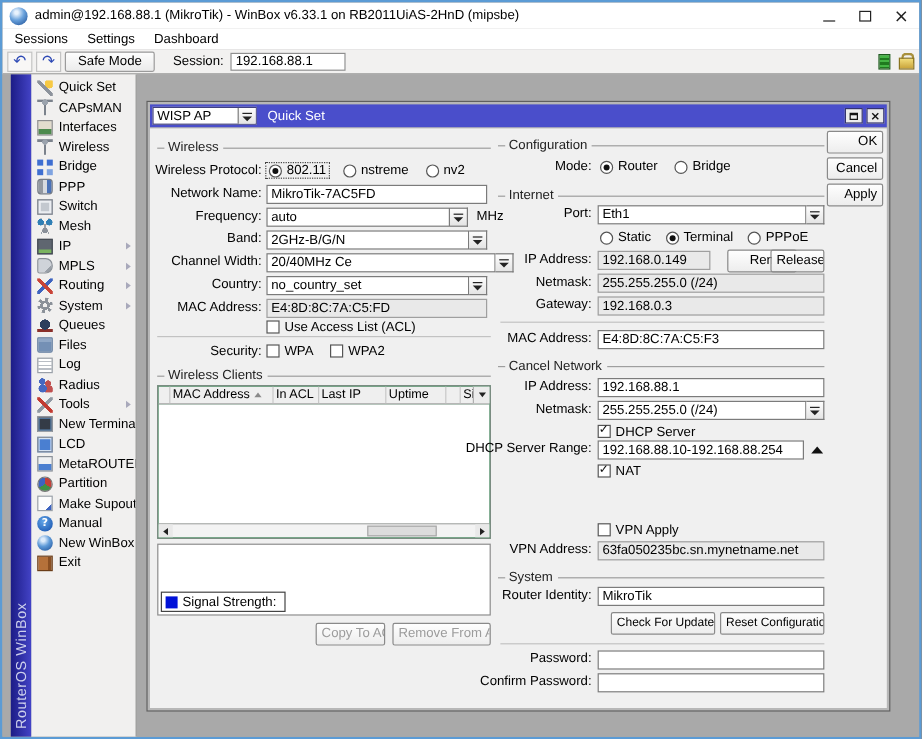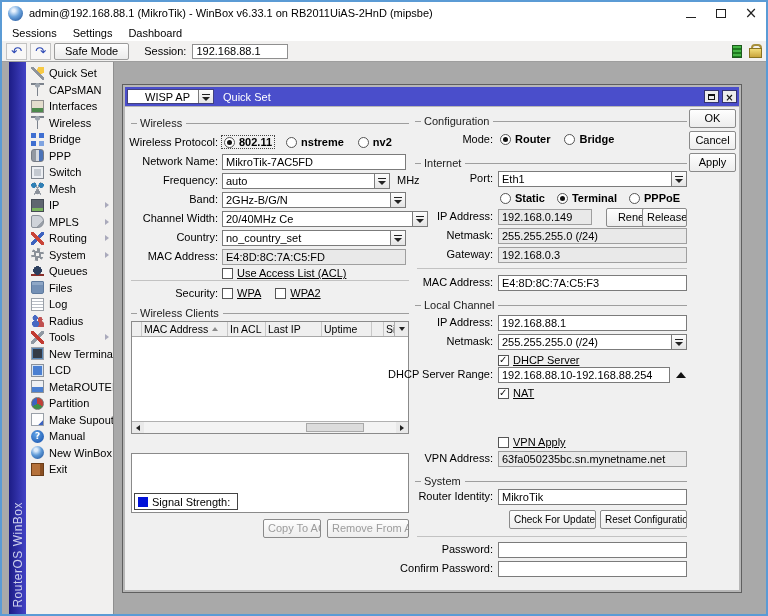--- a/index.html
+++ b/index.html
@@ -99,21 +99,21 @@
   .manual-help-icon{background:radial-gradient(circle at 40% 35%,#63a6e8,#2461b8 75%);border-radius:50%;position:relative;}
   .manual-help-icon::after{content:"?";position:absolute;inset:0;color:#fff;
     font:bold 9px/13px "DejaVu Sans",sans-serif;text-align:center;}
   .winbox-sphere-icon{background:radial-gradient(circle at 38% 30%,#dcebfb 0 12%,#5e9ad8 45%,#1d4f96 95%);border-radius:50%;}
   .exit-door-icon{background:linear-gradient(90deg,#b5713a 0 70%,#8a4f22 70%);border:1px solid #6b3d18;}
   
   .dlg{position:absolute;left:8px;top:22px;width:620px;height:509px;
     border:1px solid #5f5f5f;background:#b7b7b7;padding:2px;}
   .dlg-titlebar{height:19px;background:#4a4ecb;display:flex;align-items:center;padding:0 2px;}
   .combo{width:87px;height:15px;background:#fff;border:1px solid #41417e;display:flex;align-items:stretch;}
-  .combo-text{flex:1;padding:1px 0 0 17px;overflow:hidden;white-space:nowrap;}
+  .combo-text{flex:1;padding:1px 0 0 3px;overflow:hidden;white-space:nowrap;}
   .spinbtn{width:15px;flex:none;border-left:1px solid #7b7b7b;background:linear-gradient(#fdfdfd,#e4e4e4);position:relative;}
   .spinbtn::before{content:"";position:absolute;left:3px;right:3px;top:4px;border-top:1px solid #222;}
   .spinbtn::after{content:"";position:absolute;left:3px;top:7px;
     border-left:4px solid transparent;border-right:4px solid transparent;border-top:4px solid #222;}
   .dlg-title-text{color:#fff;margin-left:9px;}
   .dlg-controls{margin-left:auto;display:flex;}
   .dbtn{width:15px;height:13px;background:#ececec;border:1px solid #33336f;display:grid;place-items:center;margin-left:3px;}
   .dmax-glyph{width:7px;height:6px;border:1px solid #111;border-top-width:2px;}
   .dclose-glyph::after{content:"\00D7";font:bold 10px/1 "DejaVu Sans",sans-serif;color:#111;}
   .dlg-body{position:relative;background:#f0f0f0;height:483px;margin-top:1px;}
@@ -125,37 +125,37 @@
   .unit{position:absolute;height:16px;line-height:15px;white-space:nowrap;}
   .fld{position:absolute;height:16px;border:1px solid #7b7b7b;background:#fff;color:#000;
     font:11px "Liberation Sans",sans-serif;padding:0 3px;margin:0;}
   .fld.ro{background:#e9e9e9;border-color:#9f9f9f;}
   .dd{position:absolute;height:16px;display:flex;}
   .dd input{flex:1;min-width:0;height:16px;border:1px solid #7b7b7b;background:#fff;
     font:11px "Liberation Sans",sans-serif;padding:0 3px;margin:0;}
   .dd .spinbtn{border:1px solid #7b7b7b;border-left:none;}
   .sep{position:absolute;border-top:1px solid #c2c2c2;}
   .ctl-row{position:absolute;height:14px;display:flex;align-items:center;}
-  .radio{display:inline-flex;align-items:center;margin-right:10px;padding:0 2px;font-weight:bold;}
+  .radio{display:inline-flex;align-items:center;margin-right:10px;padding:0 2px;}
   .radio .rb{width:11px;height:11px;border-radius:50%;border:1px solid #555;background:#fff;
     margin-right:4px;position:relative;flex:none;}
   .radio.sel .rb::after{content:"";position:absolute;left:2px;top:2px;width:5px;height:5px;border-radius:50%;background:#111;}
   .radio.focus{outline:1px dotted #444;}
-  .check{display:inline-flex;align-items:flex-end;margin-right:14px;text-decoration:underline;}
+  .check{display:inline-flex;align-items:flex-start;margin-right:14px;}
   .check .cb{width:11px;height:11px;border:1px solid #555;background:#fff;margin-right:4px;position:relative;flex:none;}
   .check.on .cb::after{content:"\2713";position:absolute;left:0;top:-2px;
     font:bold 10px/11px "DejaVu Sans",sans-serif;color:#111;}
   .btn{position:absolute;height:19px;border:1px solid #8a8a8a;border-radius:2px;
-    background:linear-gradient(#fefefe,#ededed);text-align:center;line-height:17px;
+    background:linear-gradient(#fefefe,#ededed);text-align:right;line-height:17px;
     padding:0 4px;white-space:nowrap;overflow:hidden;}
   .btn.disabled{color:#9c9c9c;}
   .uptri{position:absolute;width:0;height:0;border-left:5px solid transparent;
     border-right:5px solid transparent;border-bottom:6px solid #111;}
   
-  .tbl{position:absolute;left:6px;top:214px;width:278px;height:113px;border:1px solid #8a8a8a;
+  .tbl{position:absolute;left:6px;top:214px;width:278px;height:128px;border:1px solid #8a8a8a;
     background:#15803d;display:flex;flex-direction:column;overflow:hidden;}
   .thead{height:15px;flex:none;display:flex;background:#efefef;border-bottom:1px solid #a8a8a8;position:relative;}
   .th{border-right:1px solid #c8c8c8;padding:1px 2px;display:flex;align-items:center;
     white-space:nowrap;overflow:hidden;font-size:10.5px;}
   .sort-asc{margin-left:4px;width:0;height:0;border-left:3px solid transparent;
     border-right:3px solid transparent;border-bottom:4px solid #8a8a8a;flex:none;}
   .colbtn{position:absolute;right:0;top:0;width:14px;height:14px;background:#ececec;
     border-left:1px solid #b0b0b0;display:grid;place-items:center;}
   .colbtn::after{content:"";border-left:3px solid transparent;border-right:3px solid transparent;border-top:4px solid #222;}
   .tbody{flex:1;background:#fff;}
@@ -524,21 +524,21 @@
 
           <span class="lbl" style="left:234px;top:140px;width:134px">Gateway:</span>
           <input class="fld ro" style="left: 373px; top: 140px; width: 189px;" readonly="" value="192.168.0.3">
 
           <div class="sep" style="left:292px;top:161px;width:270px"></div>
 
           <span class="lbl" style="left:234px;top:168px;width:134px">MAC Address:</span>
           <input class="fld" style="left: 373px; top: 168px; width: 189px;" value="E4:8D:8C:7A:C5:F3">
 
           <div class="grp" style="left:290px;top:192px;width:272px">
-            <span>Local Channel</span>
+            <span>Cancel Network</span>
               <i class="gl"></i>
           </div>
 
           <span class="lbl" style="left:234px;top:208px;width:134px">IP Address:</span>
           <input class="fld" style="left: 373px; top: 208px; width: 189px;" value="192.168.88.1">
 
           <span class="lbl" style="left:234px;top:227px;width:134px">Netmask:</span>
           <div class="dd" style="left:373px;top:227px;width:189px">
             <input value="255.255.255.0 (/24)" style="">
             <span class="spinbtn"></span>

